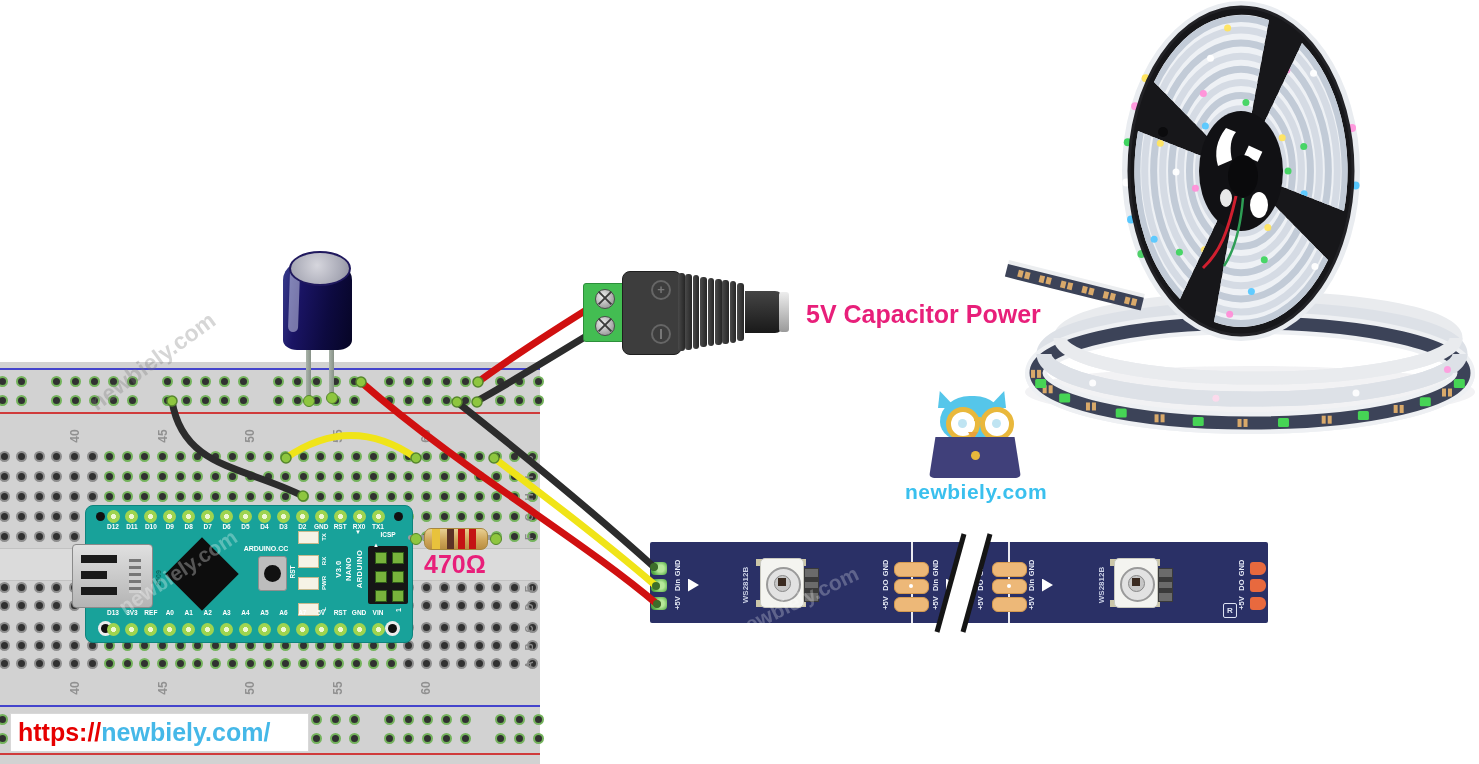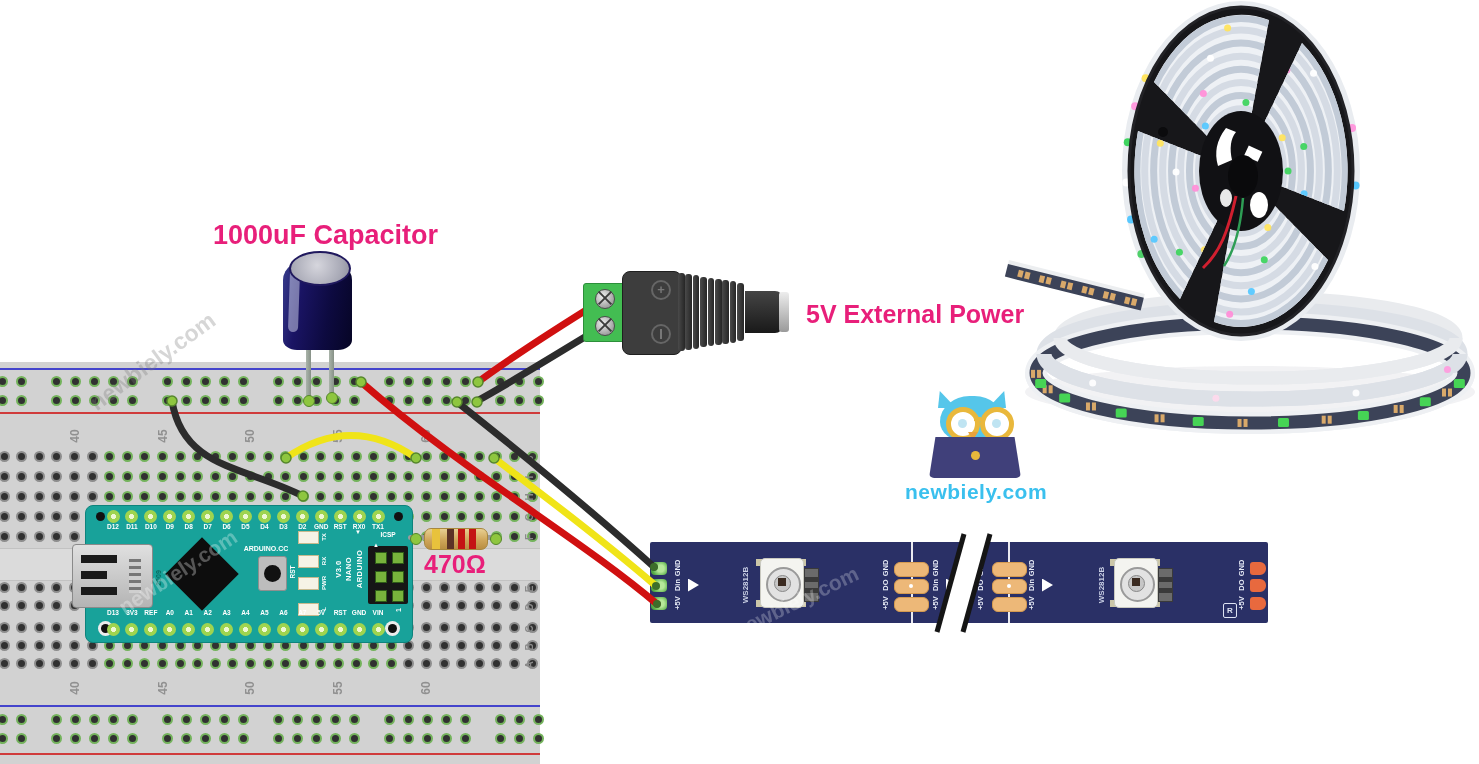--- a/index.html
+++ b/index.html
@@ -860,36 +860,38 @@
           <rect x="78" y="3" width="5" height="7" fill="#d9a96a"></rect>
           <rect x="85" y="3" width="5" height="7" fill="#d9a96a"></rect>
           <rect x="100" y="3" width="5" height="7" fill="#d9a96a"></rect>
           <rect x="107" y="3" width="5" height="7" fill="#d9a96a"></rect>
           <rect x="122" y="3" width="5" height="7" fill="#d9a96a"></rect>
           <rect x="129" y="3" width="5" height="7" fill="#d9a96a"></rect>
         </g>
     </g>
   </svg>
 
-  <div class="mag" style="left:213px;top:220px;font-size:27px;">1000uF Capacitor</div>
-  <div class="mag" style="left:806px;top:300px;font-size:25px;">5V External Power</div>
+  <div class="mag" style="left:806px;top:300px;font-size:25px;">5V Capacitor Power</div>
   <div class="mag" style="left:424px;top:550px;font-size:25px;">470Ω</div>
 
   <div class="abs" style="left:890px;top:385px;width:200px;height:125px;">
     <div class="abs" style="left:48px;top:6px;width:18px;height:17px;background:#55c6ea;clip-path:polygon(10% 0,100% 100%,0 100%);"></div>
     <div class="abs" style="left:98px;top:6px;width:18px;height:17px;background:#55c6ea;clip-path:polygon(90% 0,100% 100%,0 100%);"></div>
     <div class="abs" style="left:50px;top:11px;width:64px;height:46px;background:#55c6ea;border-radius:48% 48% 42% 42% / 58% 58% 46% 46%;"></div>
     <div class="abs" style="left:56px;top:22px;width:24px;height:24px;border-radius:50%;border:5px solid #e9b83c;background:#fff;">
       <div class="abs" style="left:7px;top:7px;width:9px;height:9px;border-radius:50%;background:#bfe4f2;"></div>
     </div>
     <div class="abs" style="left:90px;top:22px;width:24px;height:24px;border-radius:50%;border:5px solid #e9b83c;background:#fff;">
       <div class="abs" style="left:7px;top:7px;width:9px;height:9px;border-radius:50%;background:#bfe4f2;"></div>
     </div>
     <div class="abs" style="left:84px;top:32px;width:7px;height:4px;background:#e9b83c;"></div>
     <div class="abs" style="left:78px;top:47px;width:10px;height:8px;background:#e8a23c;clip-path:polygon(0 0,100% 0,50% 100%);"></div>
     <div class="abs" style="left:39px;top:52px;width:92px;height:41px;background:#40407a;clip-path:polygon(7% 0,93% 0,100% 100%,0 100%);border-radius:5px;">
       <div class="abs" style="left:42px;top:14px;width:9px;height:9px;border-radius:50%;background:#e9b83c;"></div>
     </div>
     <div class="htext" style="left:86px;top:107px;font-size:21px;font-weight:bold;color:#3ac0ee;letter-spacing:0.5px;">newbiely.com</div>
   </div>
 
+  <div class="abs" style="left:10px;top:713px;width:290px;height:37px;background:#fff;border:1px solid #d8d8d8;line-height:36px;font-weight:bold;font-size:25px;padding-left:7px;">
+    <span style="color:#e60000;">https://</span><span style="color:#45b8e8;">newbiely.com/</span>
+  </div>
 
 </div>
 
 </body></html>

